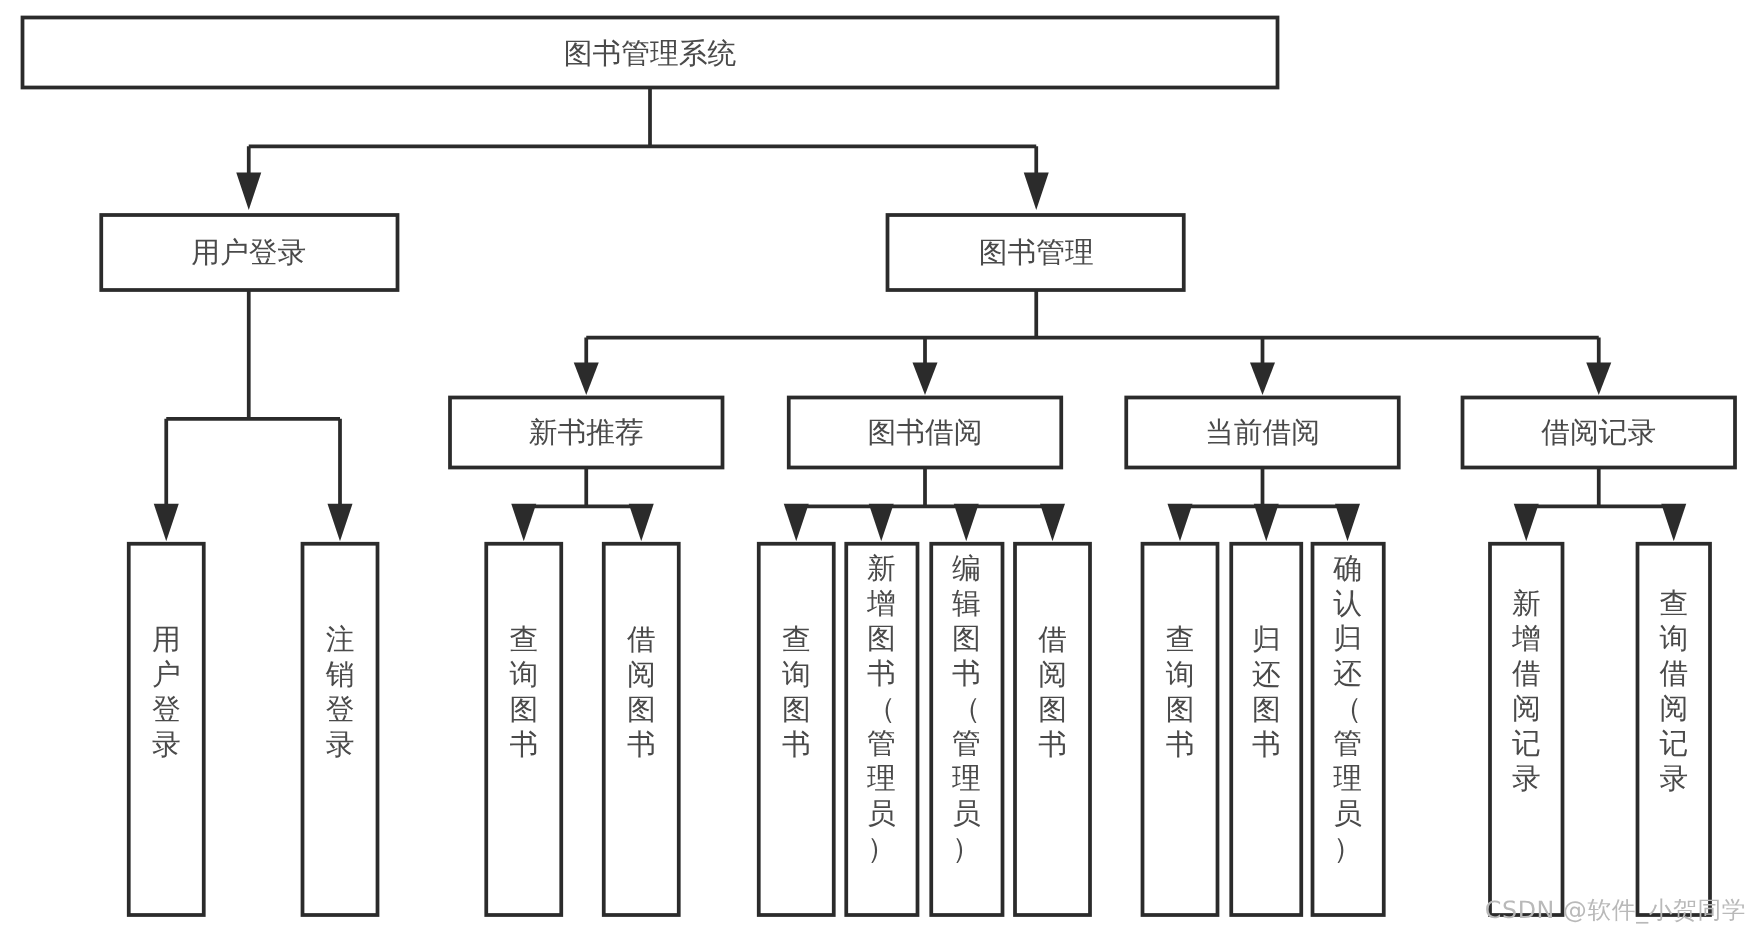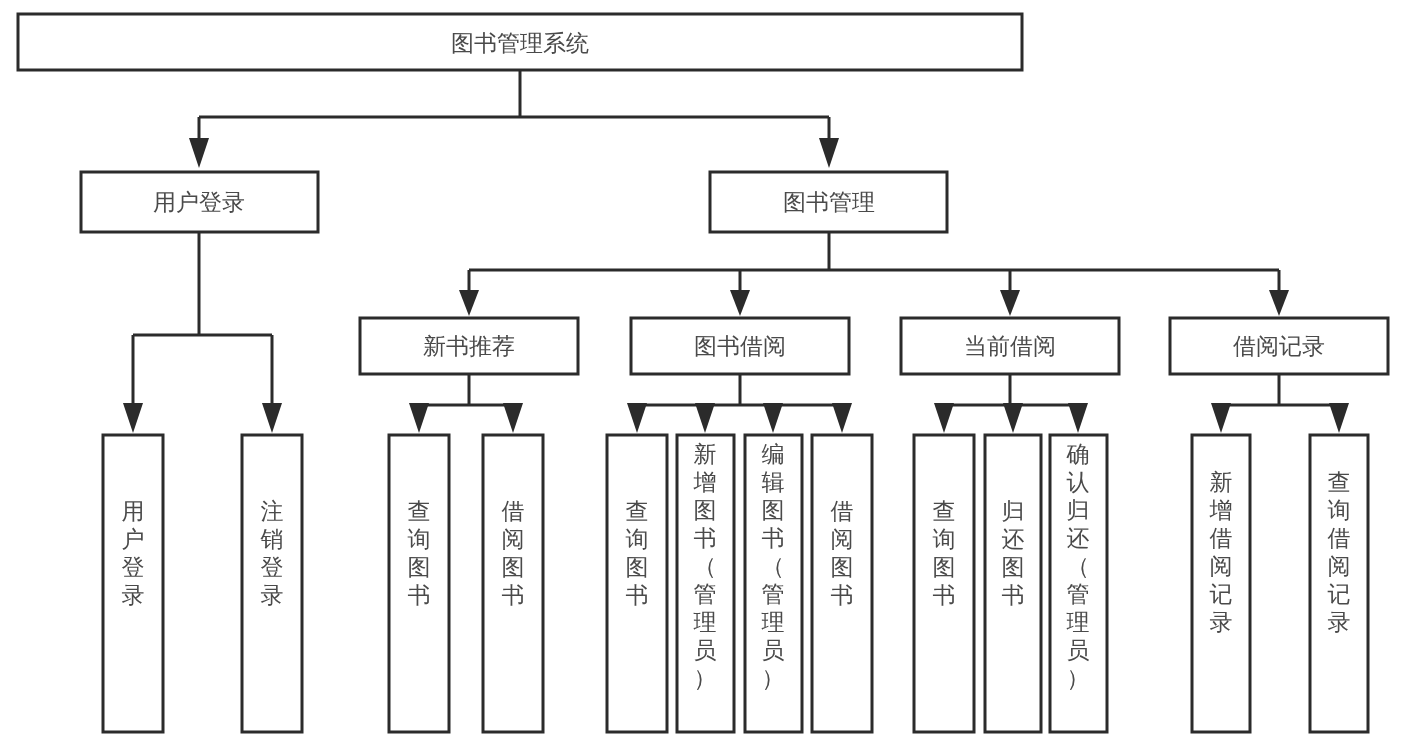--- a/index.html
+++ b/index.html
@@ -213,13 +213,14 @@
       <rect class="node-rect" x="1192" y="435" width="58" height="297"></rect>
       <text class="node-label-vertical" x="1221" y="490"><tspan x="1221" dy="0">新</tspan><tspan x="1221" dy="28">增</tspan><tspan x="1221" dy="28">借</tspan><tspan x="1221" dy="28">阅</tspan><tspan x="1221" dy="28">记</tspan><tspan x="1221" dy="28">录</tspan></text>
     </g>
     <g>
       <rect class="node-rect" x="1310" y="435" width="58" height="297"></rect>
       <text class="node-label-vertical" x="1339" y="490"><tspan x="1339" dy="0">查</tspan><tspan x="1339" dy="28">询</tspan><tspan x="1339" dy="28">借</tspan><tspan x="1339" dy="28">阅</tspan><tspan x="1339" dy="28">记</tspan><tspan x="1339" dy="28">录</tspan></text>
     </g>
 
   </svg>
 
+  <div class="watermark">CSDN @软件_小贺同学</div>
 </div>
 
 </body></html>

